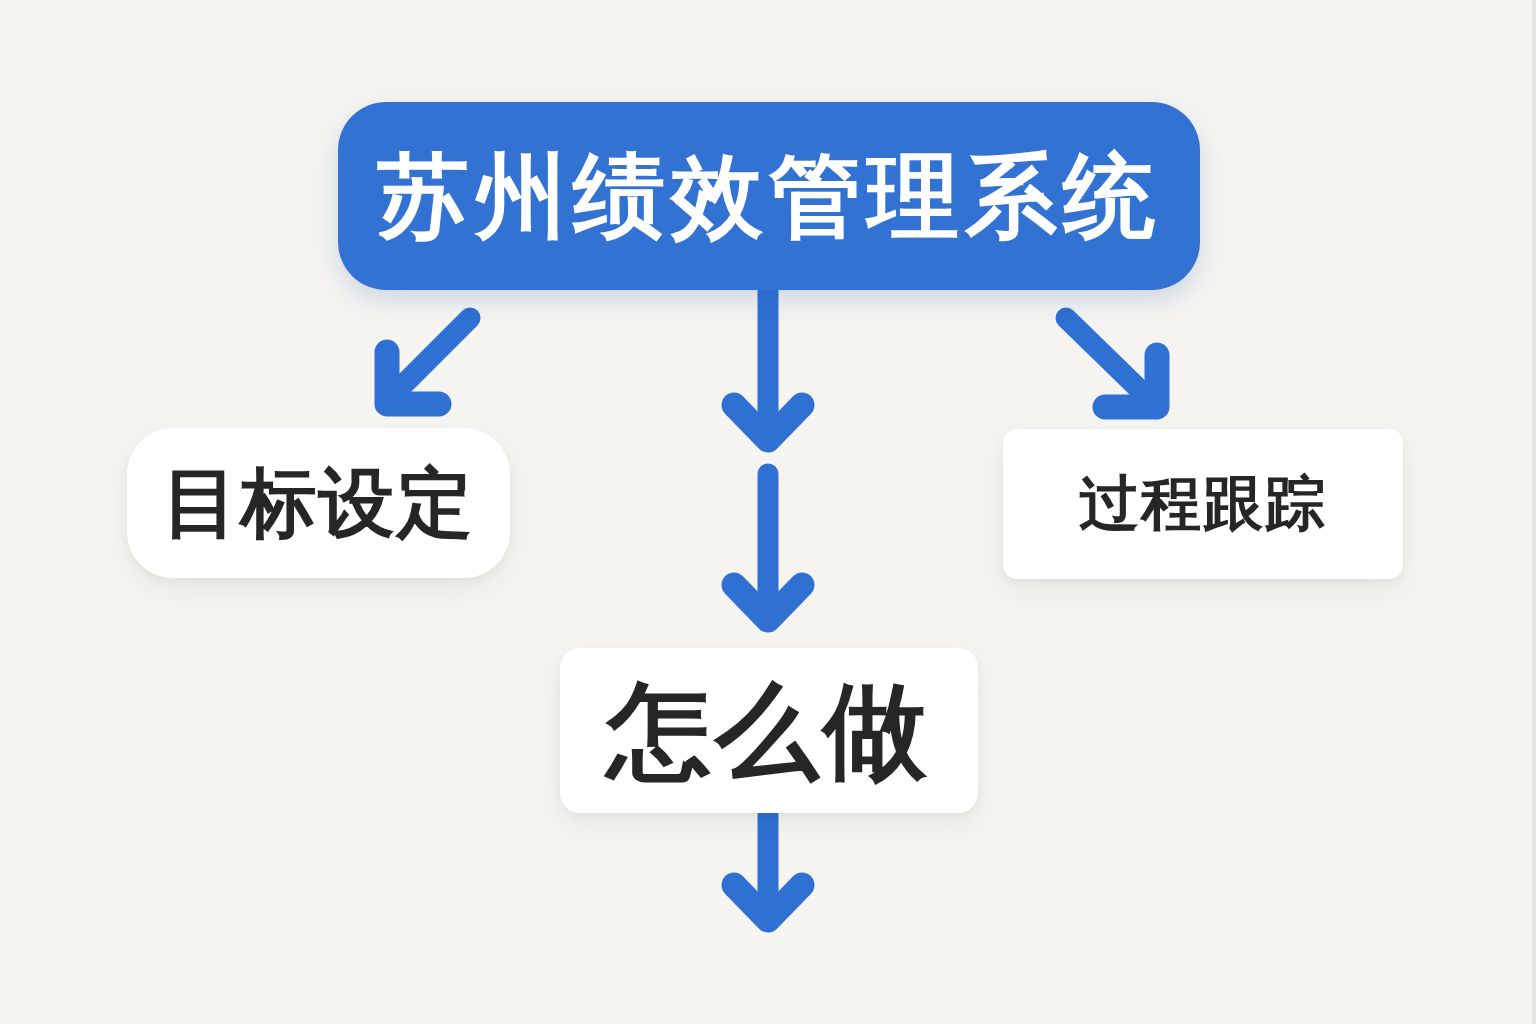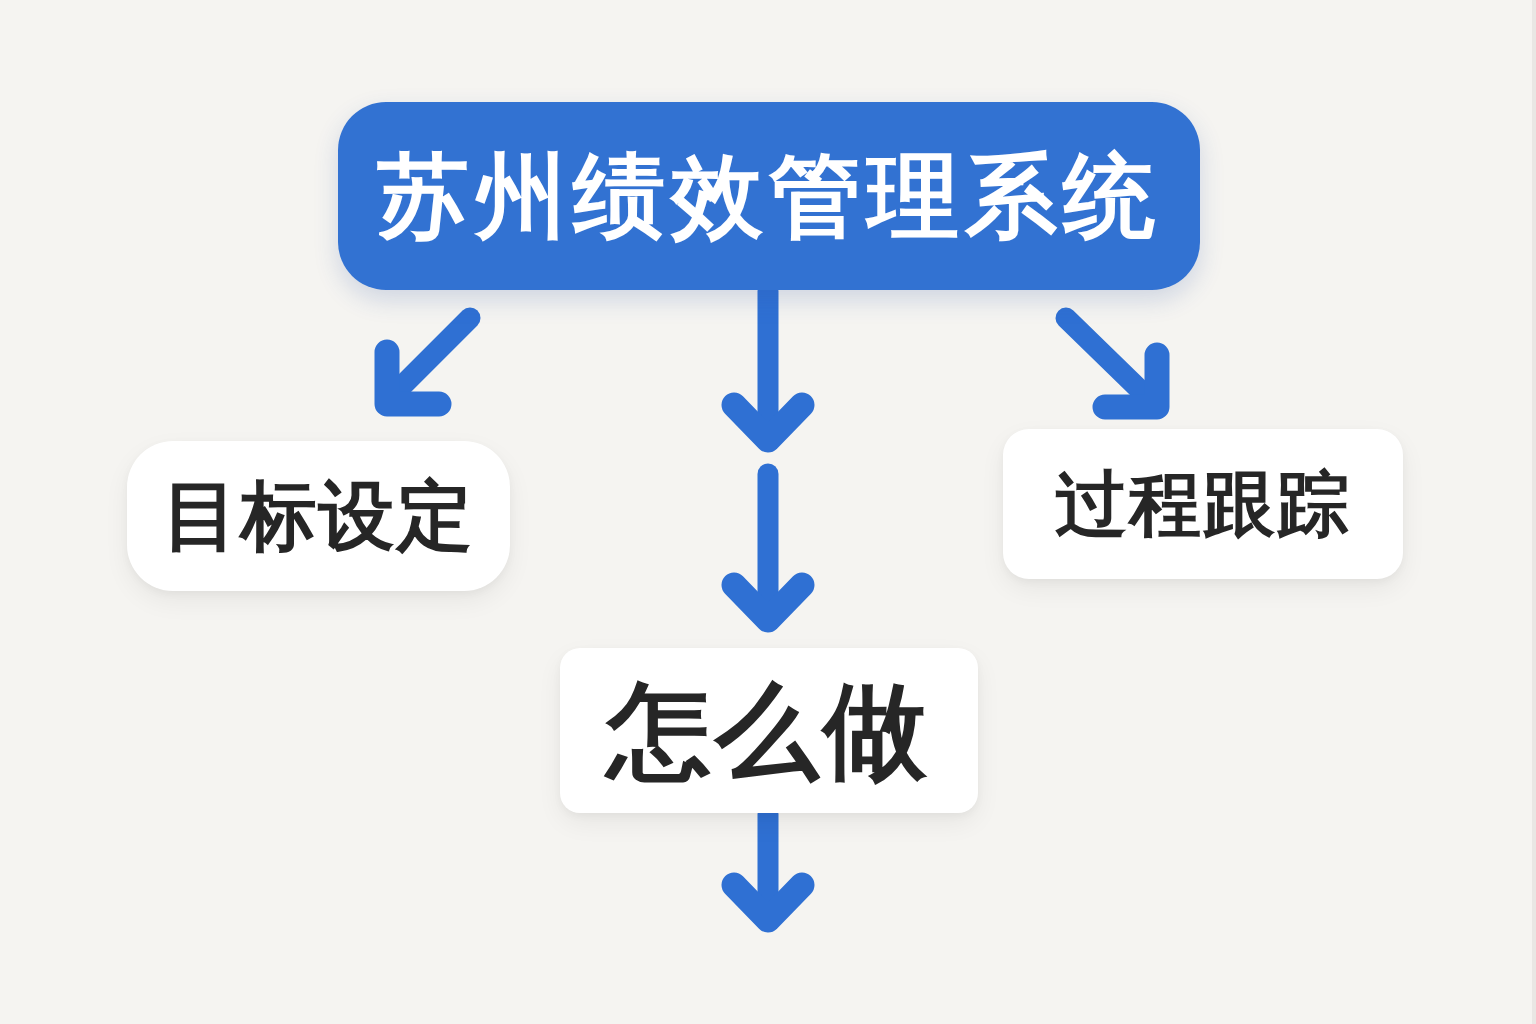--- a/index.html
+++ b/index.html
@@ -47,29 +47,28 @@
     box-shadow: 0 10px 26px rgba(0, 0, 0, 0.06), 0 3px 8px rgba(0, 0, 0, 0.04);
   }
   .node-left {
     left: 127px;
     top: 428px;
     width: 383px;
     height: 150px;
     border-radius: 46px;
     font-size: 76px;
     letter-spacing: 2px;
-    margin-top: 13px;
   }
   .node-right {
     left: 1003px;
     top: 429px;
     width: 400px;
     height: 150px;
-    border-radius: 26px;
-    font-size: 72px;
+    border-radius: 14px;
+    font-size: 60px;
     letter-spacing: 2px;
   }
   .node-center {
     left: 560px;
     top: 648px;
     width: 418px;
     height: 165px;
     border-radius: 20px;
     font-size: 104px;
     letter-spacing: 4px;

